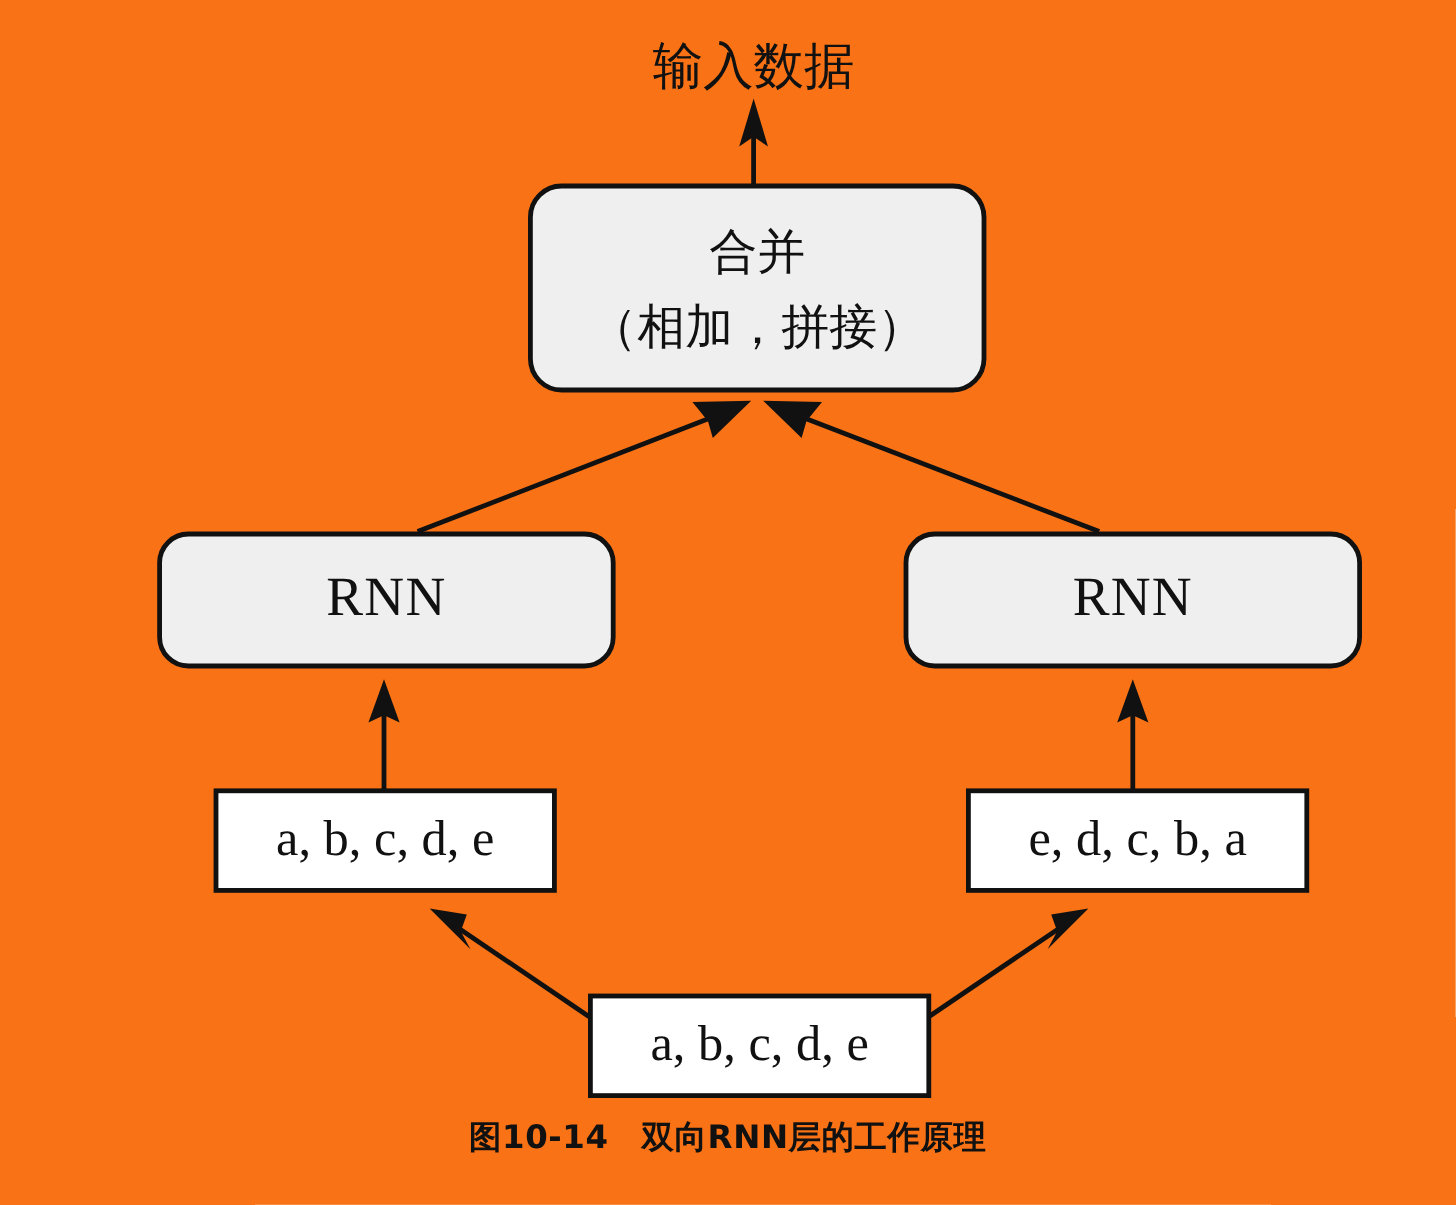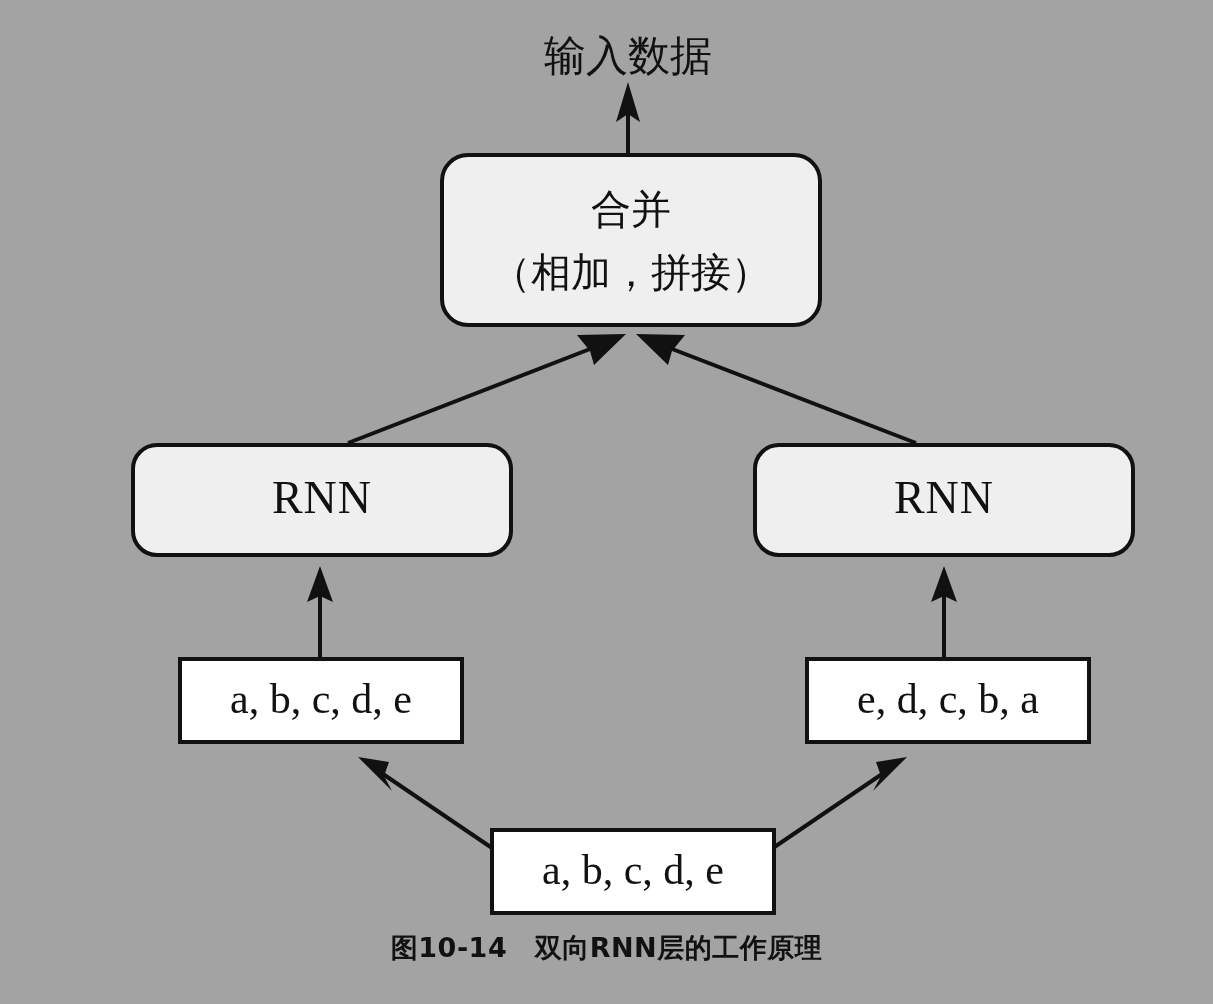--- a/index.html
+++ b/index.html
@@ -10,21 +10,21 @@
   body {
     width: 1213px;
     height: 1004px;
     font-family: "Liberation Serif", "DejaVu Serif", serif;
     overflow: hidden;
   }
   #figure-root {
     position: relative;
     width: 1213px;
     height: 1004px;
-    background: #a3a3a3;
+    background: #f97316;
   }
   svg.diagram {
     position: absolute;
     left: 0;
     top: 0;
     width: 1213px;
     height: 1004px;
     display: block;
   }
   .box-fill-gray { fill: #efefef; stroke: #111111; stroke-width: 4; }

